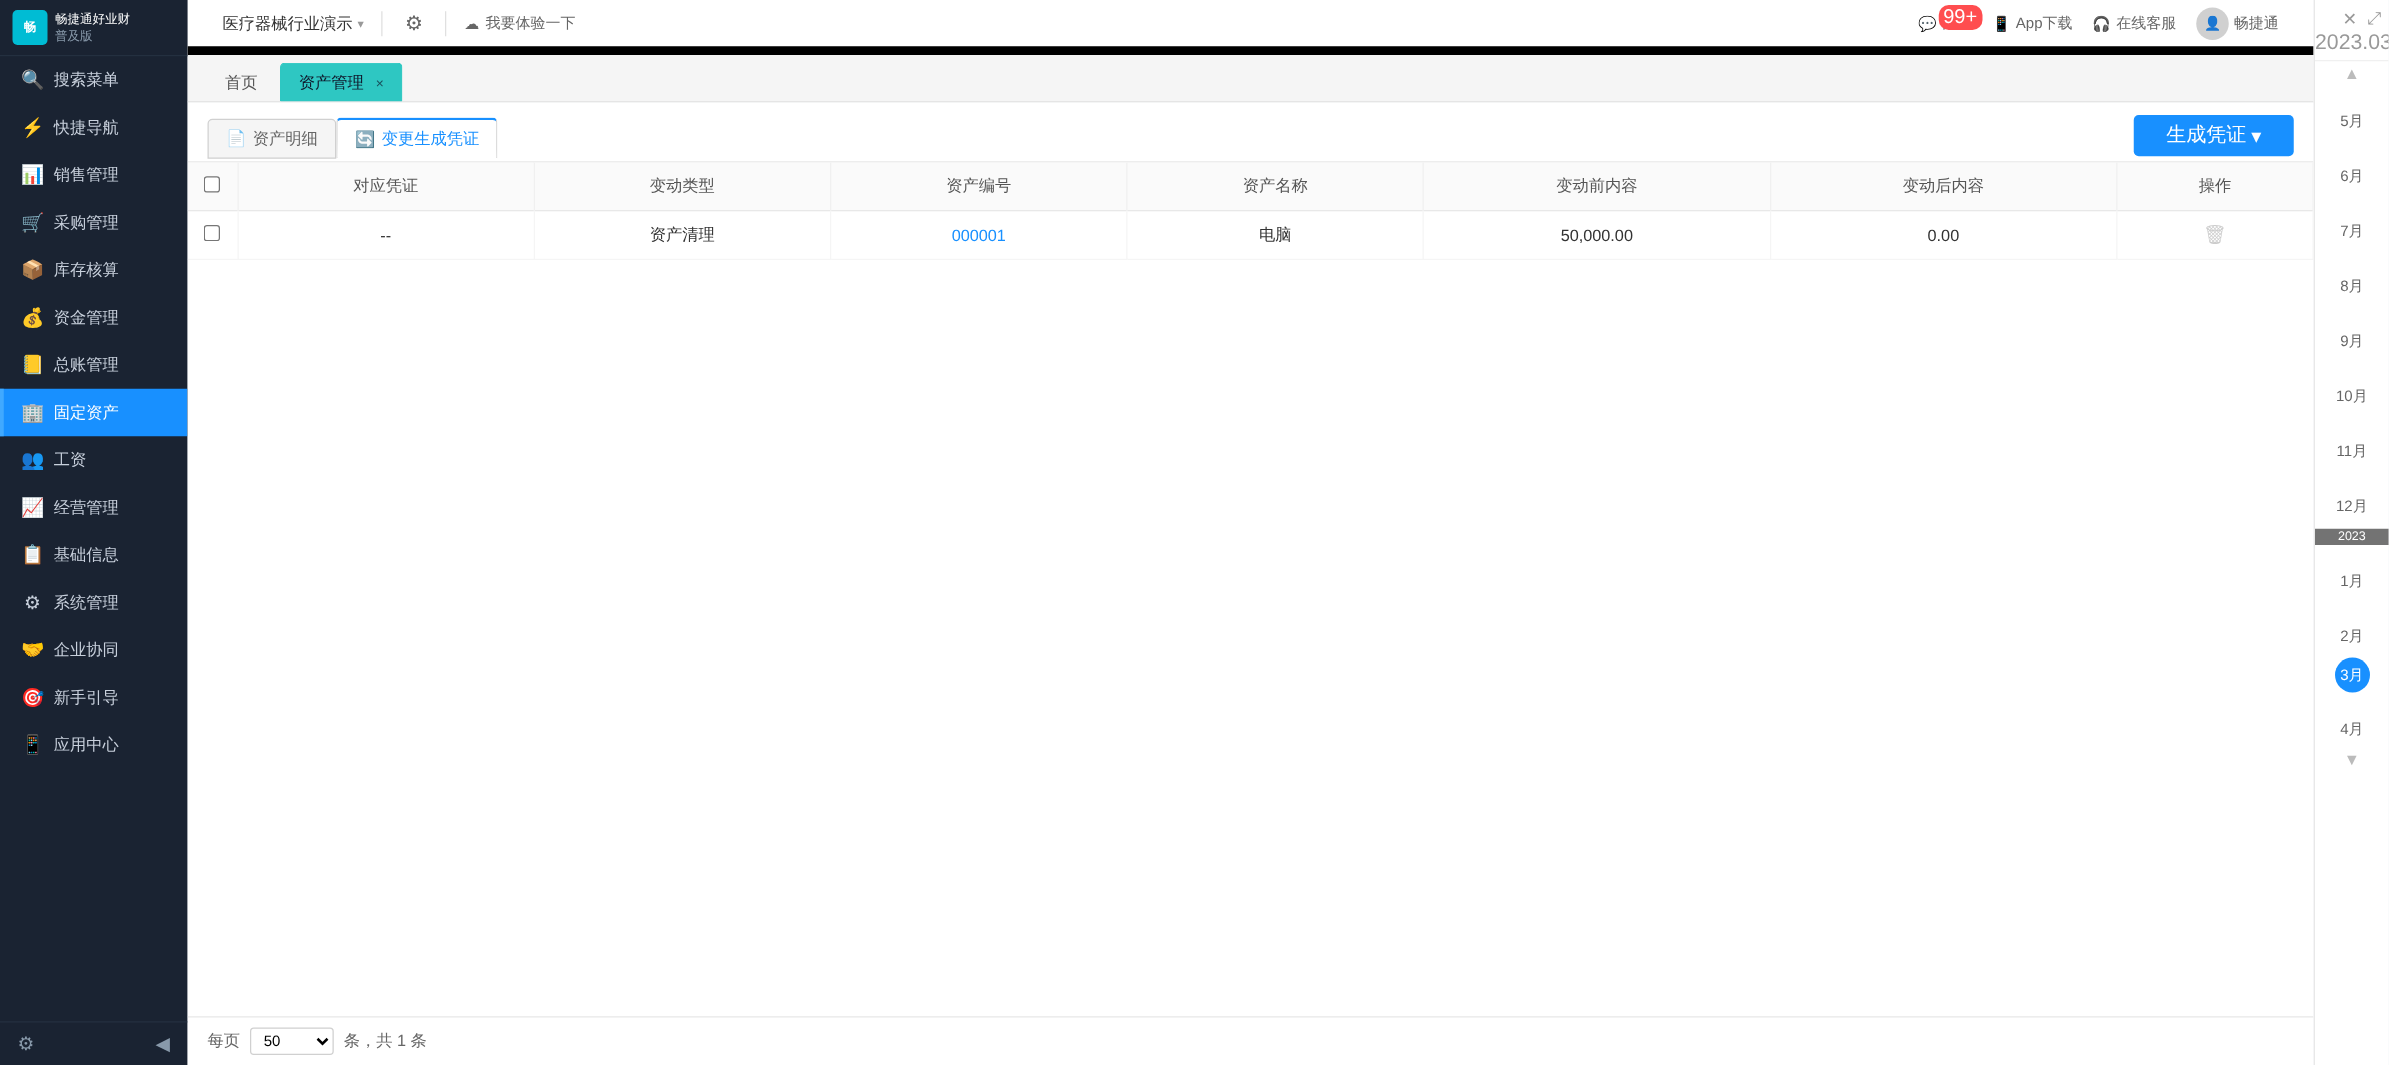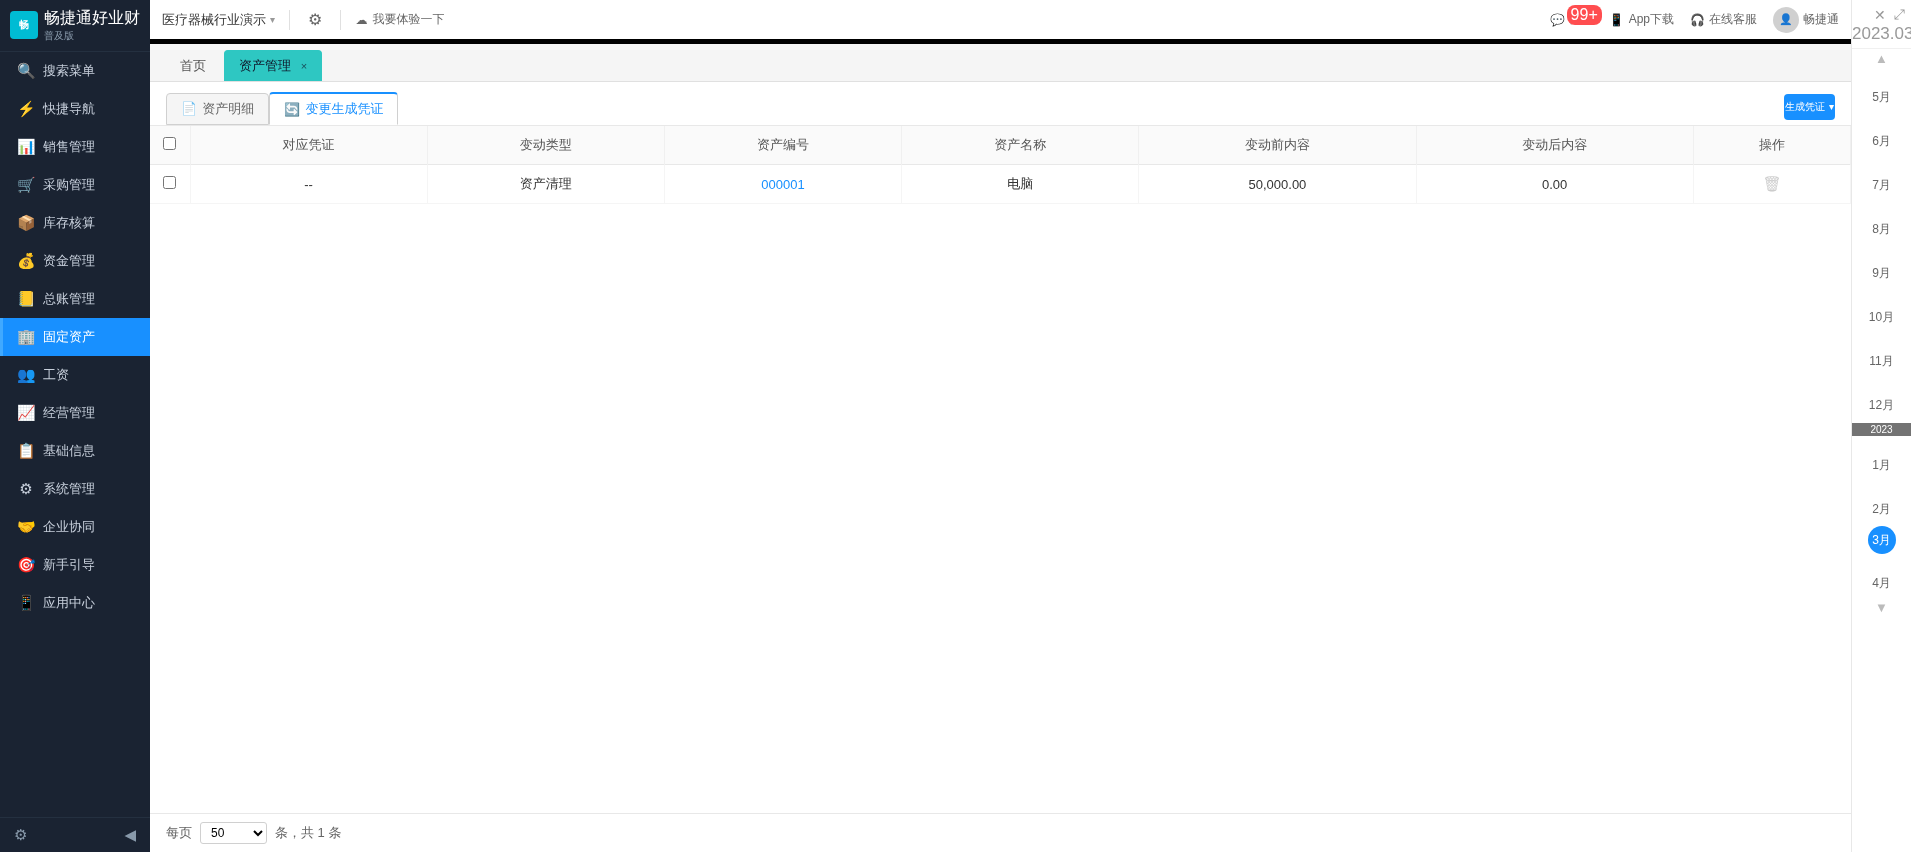--- a/index.html
+++ b/index.html
@@ -23,21 +23,21 @@
       gap: 6px;
       border-bottom: 1px solid #243040;
     }
     .sidebar-logo .logo-icon {
       width: 28px; height: 28px;
       background: #00bcd4;
       border-radius: 4px;
       display: flex; align-items: center; justify-content: center;
       color: #fff; font-size: 10px; font-weight: bold;
     }
-    .sidebar-logo .logo-text { font-size: 16px; color: #fff; line-height: 1.3; }
+    .sidebar-logo .logo-text { font-size: 10px; color: #fff; line-height: 1.3; }
     .sidebar-logo .logo-sub { font-size: 10px; color: #8899aa; }
     .sidebar-scroll { flex: 1; overflow-y: auto; }
     .sidebar-scroll::-webkit-scrollbar { width: 4px; }
     .sidebar-scroll::-webkit-scrollbar-thumb { background: #3a4a5c; }
     .sidebar-item {
       display: flex; align-items: center; gap: 8px;
       padding: 10px 14px;
       cursor: pointer; color: #c8d0dc; font-size: 13px;
       border-left: 3px solid transparent;
     }
@@ -58,22 +58,22 @@
       height: 100%;
       overflow: hidden;
     }
 
     
     .topbar {
       background: #fff;
       height: 44px;
       display: flex;
       align-items: center;
-      padding: 0 12px;
-      border-bottom: 5px solid #000000;
+      padding: 0 28px;
+      border-bottom: 7px solid #000000;
       gap: 10px;
       flex-shrink: 0;
     }
     .topbar-company {
       display: flex; align-items: center; gap: 4px;
       font-size: 13px; color: #333; cursor: pointer;
     }
     .topbar-company .chevron { font-size: 10px; color: #999; }
     .topbar-sep { width: 1px; height: 20px; background: #e0e0e0; margin: 0 4px; }
     .topbar-settings { font-size: 16px; color: #666; cursor: pointer; padding: 4px; }
@@ -175,23 +175,23 @@
       border-top: 2px solid #1890ff;
     }
     .sub-tab-icon { font-size: 13px; }
 
     
     .generate-btn {
       margin-left: auto;
       background: #1890ff;
       color: #fff;
       border: none;
-      padding: 6px 1px;
+      padding: 6px 26px;
       border-radius: 4px;
-      font-size: 10px;
+      font-size: 16px;
       cursor: pointer;
       display: flex; align-items: center; gap: 4px;
       margin-bottom: 4px;
     }
 
     
     .table-wrap {
       flex: 1;
       overflow: auto;
     }

